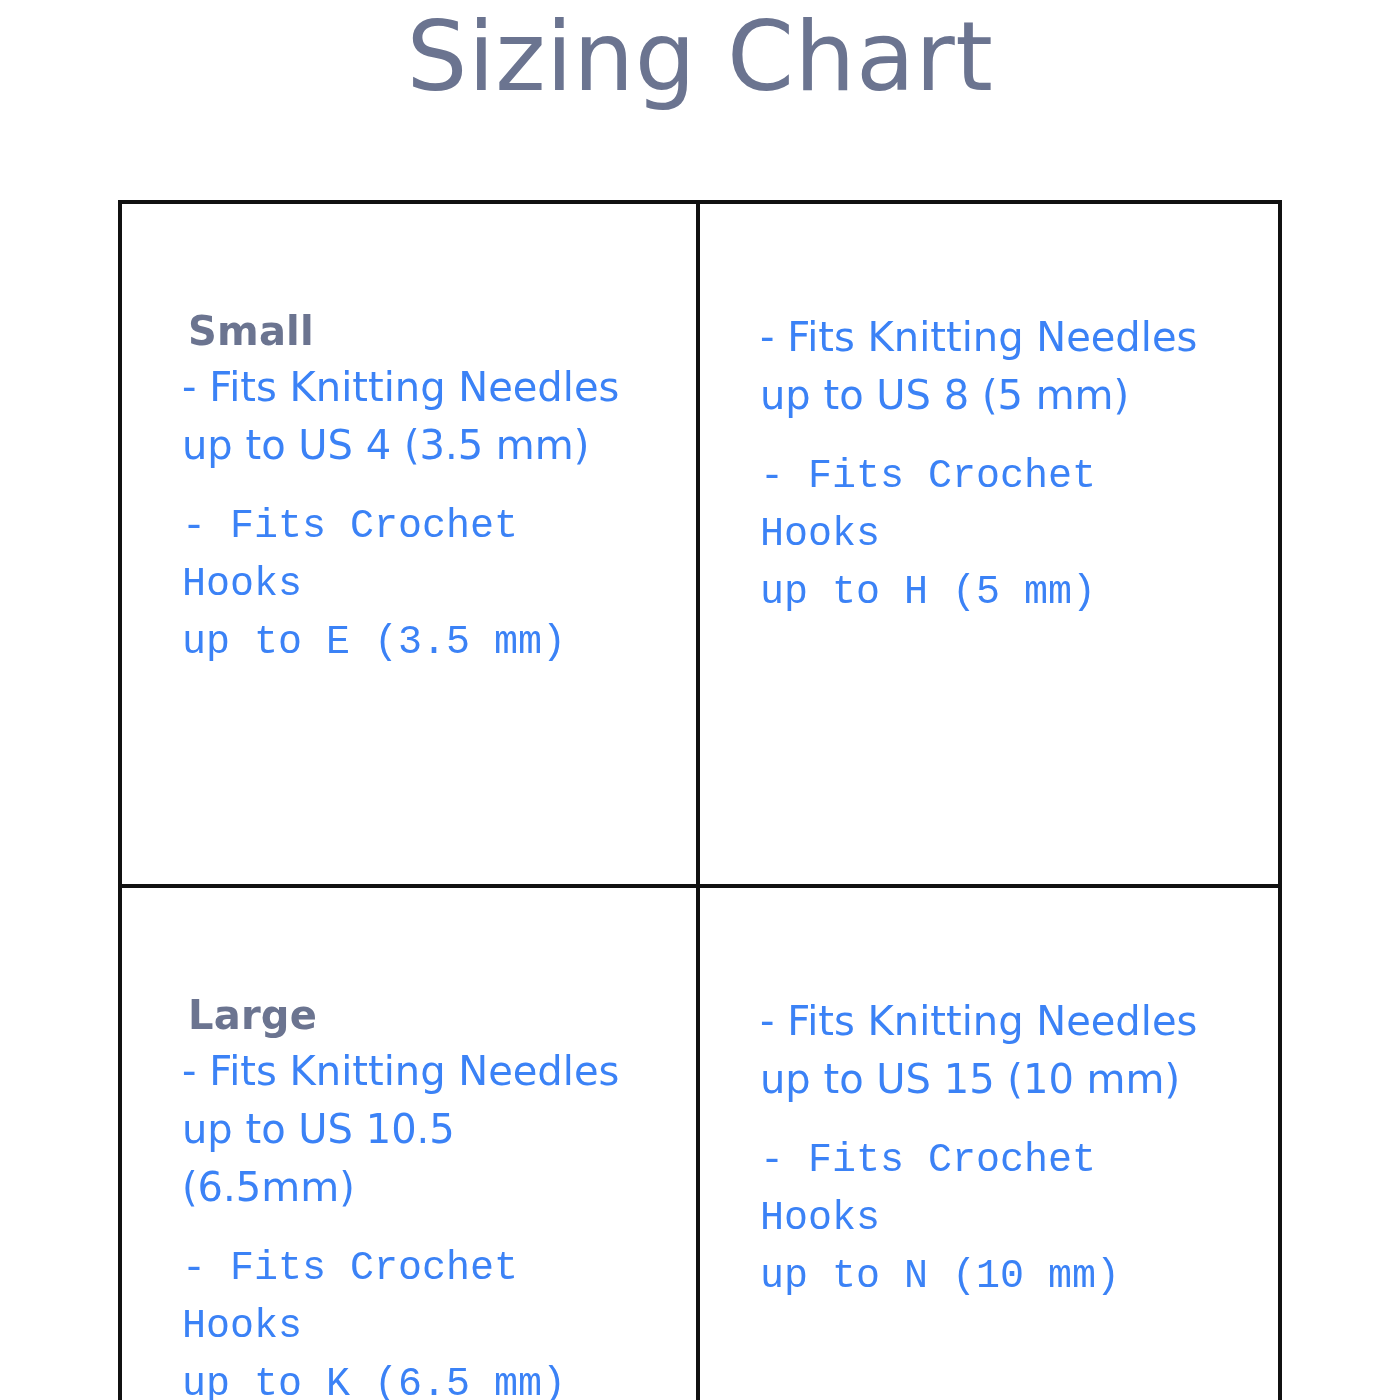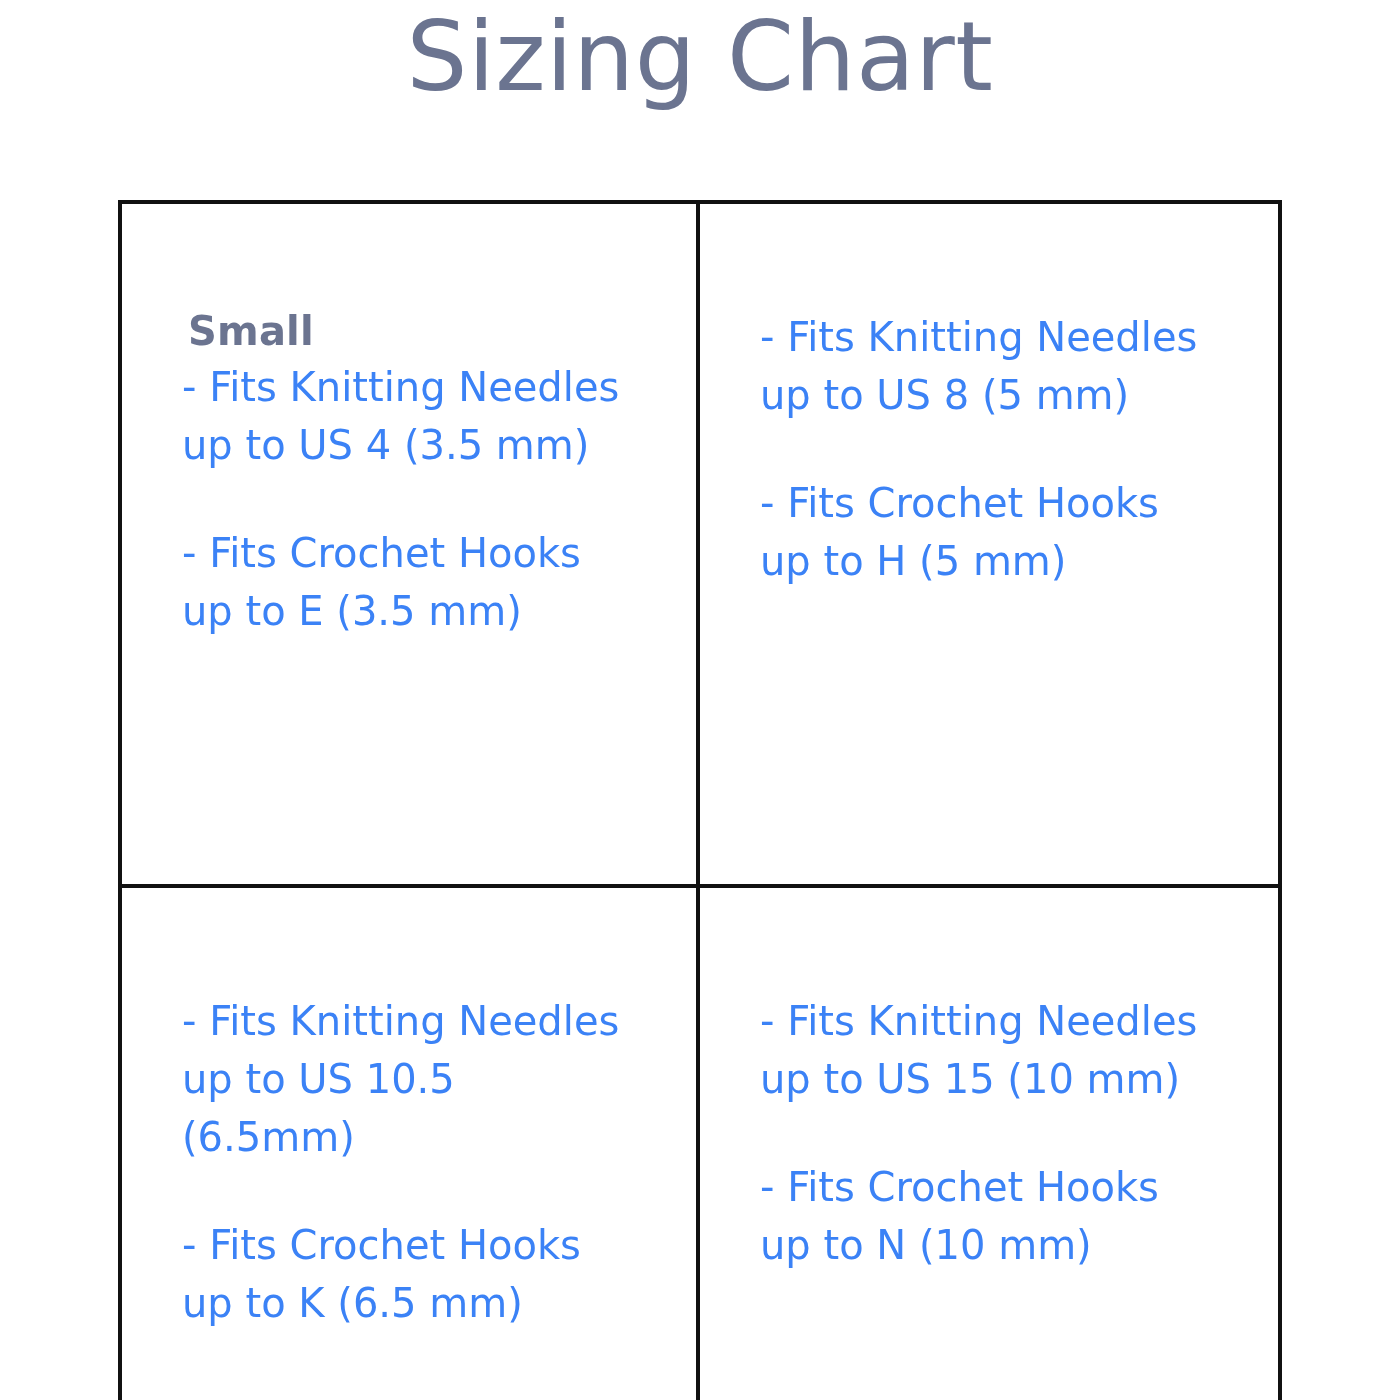--- a/index.html
+++ b/index.html
@@ -64,21 +64,22 @@
   .cell-line {
     font-size: 40px;
     line-height: 1.45;
     color: #3b82f6;
     font-family: "DejaVu Sans", sans-serif;
     font-weight: 400;
     margin: 0;
     white-space: pre-line;
   }
   .cell-line.second {
-    margin-top: 50px;
+    margin-top: 24px;
+    font-family: Liberation Mono, monospace;
   }
 </style>
 </head>
 <body>
 
 <div class="page">
 
   <h1 class="title">Sizing Chart</h1>
 
   <div class="grid">
@@ -92,20 +93,21 @@
     </div>
 
     <div class="cell row-top">
       <p class="cell-line">- Fits Knitting Needles
 up to US 8 (5 mm)</p>
       <p class="cell-line second">- Fits Crochet Hooks
 up to H (5 mm)</p>
     </div>
 
     <div class="cell col-left">
+      <div class="cell-title">Large</div>
       <p class="cell-line">- Fits Knitting Needles
 up to US 10.5 (6.5mm)</p>
       <p class="cell-line second">- Fits Crochet Hooks
 up to K (6.5 mm)</p>
     </div>
 
     <div class="cell">
       <p class="cell-line">- Fits Knitting Needles
 up to US 15 (10 mm)</p>
       <p class="cell-line second">- Fits Crochet Hooks

